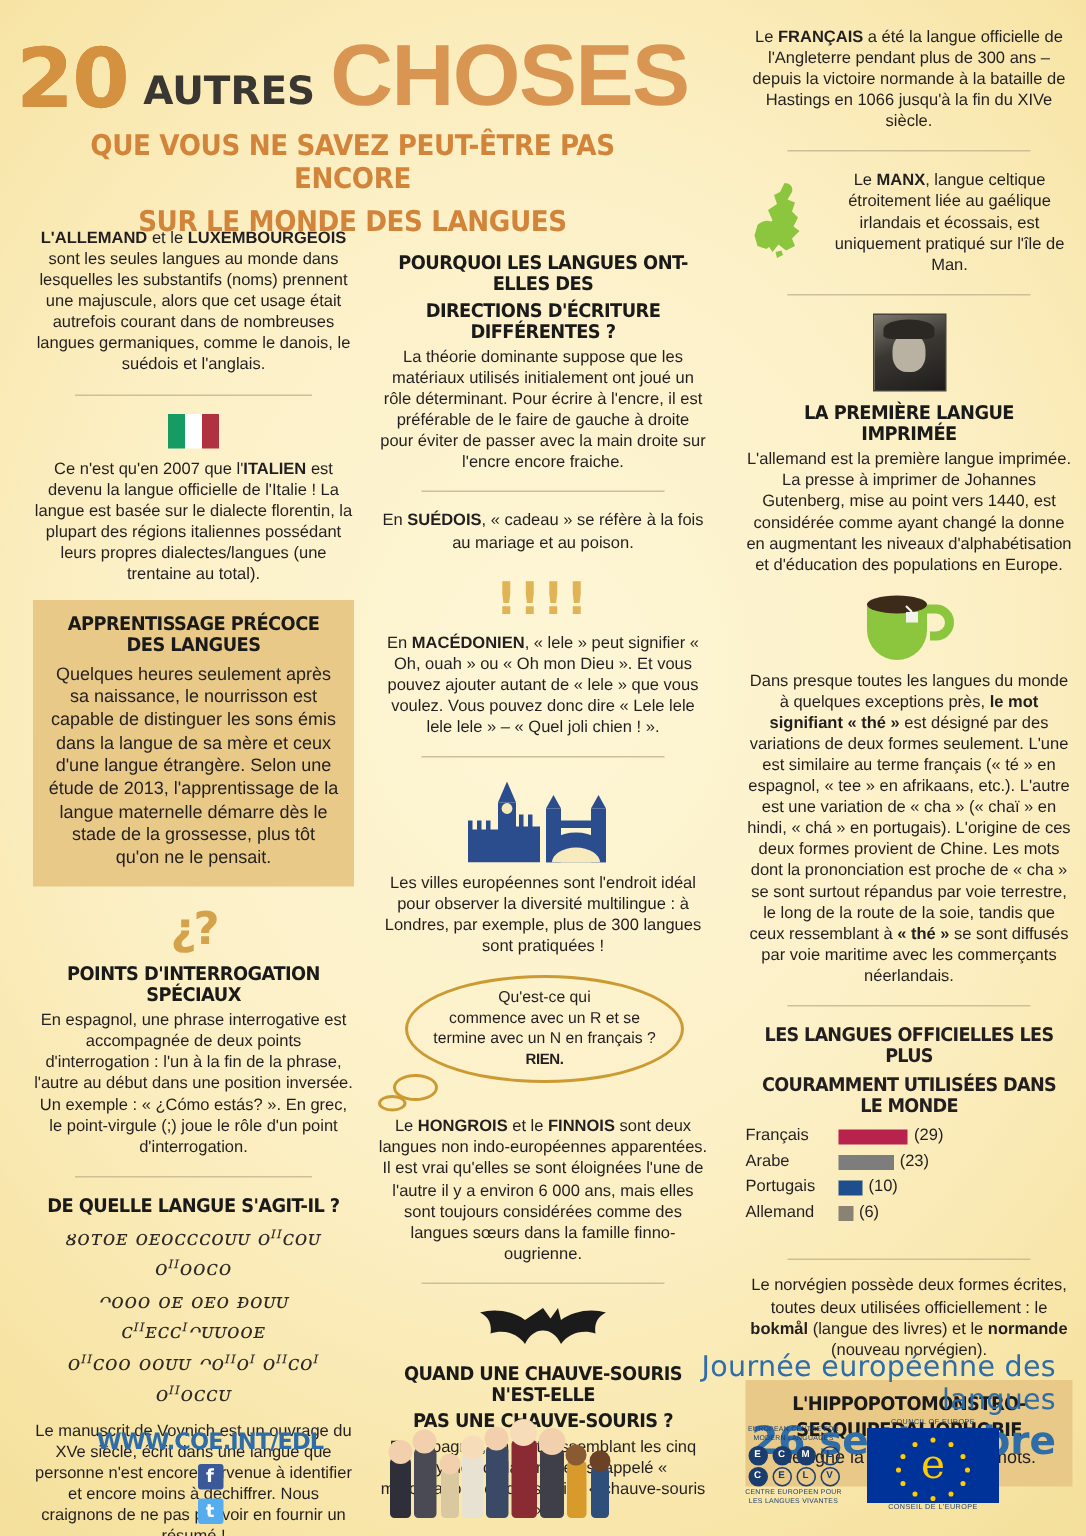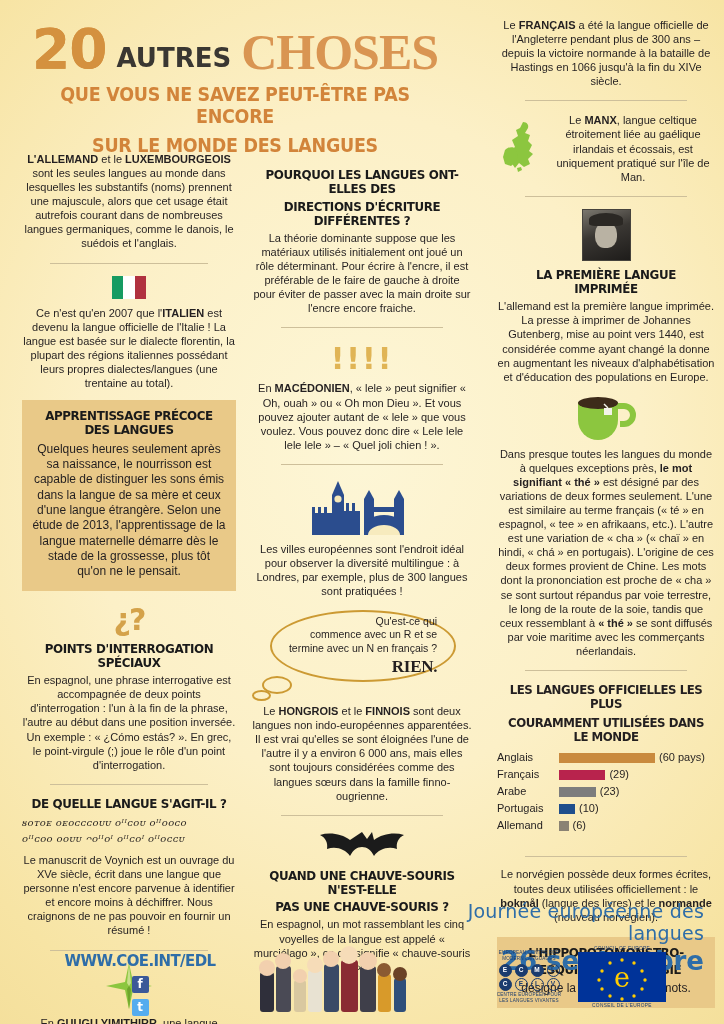--- a/index.html
+++ b/index.html
@@ -24,21 +24,21 @@
     font-family:"DejaVu Sans", sans-serif;font-weight:bold;font-size:55px;
     color:#d4913f;letter-spacing:-1px;
     -webkit-text-stroke:0px;
     text-shadow:0 0 0 #d4913f;
   }
   .t-autres{
     font-family:"DejaVu Sans", sans-serif;font-weight:bold;font-size:26px;
     color:#3a3732;letter-spacing:0px;padding-bottom:6px;
   }
   .t-choses{
-    font-family:Liberation Serif, serif;font-weight:bold;font-size:50px;
+    font-family:Liberation Sans, sans-serif;font-weight:bold;font-size:58px;
     color:#d99552;letter-spacing:-1px;
   }
   .t-sub{
     margin-top:6px;
     font-family:"DejaVu Sans", sans-serif;font-weight:bold;
     font-size:19px;line-height:1.18;color:#d2843a;
     letter-spacing:-0.3px;
     transform:scaleX(0.92);
   }
 
@@ -79,21 +79,21 @@
     color:#d4a24a;line-height:1;letter-spacing:-2px;
   }
 
   .bangs{
     font-family:"DejaVu Sans", sans-serif;font-weight:bold;font-size:30px;
     color:#e0b455;line-height:1;letter-spacing:2px;
   }
 
   .voynich{
     font-family:"DejaVu Serif", serif;font-style:italic;
-    font-size:10px;line-height:1.45;color:#2f2a26;
+    font-size:14px;line-height:1.45;color:#2f2a26;text-align:center;
     margin:5px 0 7px 0;letter-spacing:0.4px;
   }
 
   .star{margin:4px auto;display:block;}
 
   .cup{display:block;margin:0 auto;}
 
   .portrait{
     width:47px;height:50px;display:inline-block;
     background:
@@ -113,23 +113,23 @@
   }
 
   
   .bubble-wrap{position:relative;margin:12px 0 2px 0;height:92px;}
   .bubble{
     position:absolute;left:18px;top:0;width:186px;height:72px;
     border:2.5px solid #cc9a33;border-radius:50%;
     display:flex;align-items:center;justify-content:center;
     box-sizing:border-box;
   }
-  .bubble-txt{font-size:10.5px;line-height:1.3;text-align:right;padding:0 12px;}
+  .bubble-txt{font-size:10.5px;line-height:1.3;text-align:center;padding:0 12px;}
   .bubble-txt .rien{
-    font-family:Liberation Serif, serif;font-weight:bold;font-size:17px;
+    font-family:Liberation Sans, sans-serif;font-weight:bold;font-size:10px;
     letter-spacing:-0.3px;
   }
   .bub-s1{position:absolute;left:10px;top:66px;width:30px;height:18px;
     border:2.5px solid #cc9a33;border-radius:50%;box-sizing:border-box;}
   .bub-s2{position:absolute;left:0px;top:80px;width:19px;height:11px;
     border:2.5px solid #cc9a33;border-radius:50%;box-sizing:border-box;}
 
   
   .chart{margin-top:6px;}
   .chart .c-title{
@@ -226,20 +226,21 @@
       <span class="qmark">¿?</span>
     </div>
 
     <div class="hd">POINTS D'INTERROGATION SPÉCIAUX</div>
     <div class="blk">En espagnol, une phrase interrogative est accompagnée de deux points d'interrogation : l'un à la fin de la phrase, l'autre au début dans une position inversée. Un exemple : « ¿Cómo estás? ». En grec, le point-virgule (;) joue le rôle d'un point d'interrogation.</div>
 
     <div class="sep"></div>
 
     <div class="hd">DE QUELLE LANGUE S'AGIT-IL ?</div>
     <div class="voynich">ᴕᴏᴛᴏᴇ ᴏᴇᴏᴄᴄᴄᴏᴜᴜ ᴏᴵᴵᴄᴏᴜ ᴏᴵᴵᴏᴏᴄᴏ</div>
+    <div class="voynich" style="margin-top:-6px">ᴖᴏᴏᴏ ᴏᴇ ᴏᴇᴏ ᴆᴏᴜᴜ ᴄᴵᴵᴇᴄᴄᴵᴖᴜᴜᴏᴏᴇ</div>
     <div class="voynich" style="margin-top:-6px">ᴏᴵᴵᴄᴏᴏ ᴏᴏᴜᴜ ᴖᴏᴵᴵᴏᴵ ᴏᴵᴵᴄᴏᴵ ᴏᴵᴵᴏᴄᴄᴜ</div>
     <div class="blk">Le manuscrit de Voynich est un ouvrage du XVe siècle, écrit dans une langue que personne n'est encore parvenue à identifier et encore moins à déchiffrer. Nous craignons de ne pas pouvoir en fournir un résumé !</div>
 
     <div class="sep"></div>
 
     <div class="icon-center">
       <svg class="star" width="46" height="46" viewBox="0 0 46 46" aria-hidden="true">
         <polygon points="23,0 27,19 46,23 27,27 23,46 19,27 0,23 19,19" fill="#8cc63f"></polygon>
         <polygon points="23,0 25,20 23,23 21,20" fill="#c8df8c"></polygon>
         <polygon points="23,46 25,26 23,23 21,26" fill="#6fa52c"></polygon>
@@ -250,20 +251,21 @@
   </div>
 
   <div class="col col-mid">
 
     <div class="hd">POURQUOI LES LANGUES ONT-ELLES DES</div>
     <div class="hd">DIRECTIONS D'ÉCRITURE DIFFÉRENTES ?</div>
     <div class="blk">La théorie dominante suppose que les matériaux utilisés initialement ont joué un rôle déterminant. Pour écrire à l'encre, il est préférable de le faire de gauche à droite pour éviter de passer avec la main droite sur l'encre encore fraiche.</div>
 
     <div class="sep"></div>
 
+    <div class="blk">En <b>SUÉDOIS</b>, « cadeau » se réfère à la fois au mariage et au poison.</div>
 
     <div class="icon-center" style="margin-top:16px;">
       <span class="bangs">!!!!</span>
     </div>
 
     <div class="blk">En <b>MACÉDONIEN</b>, « lele » peut signifier « Oh, ouah » ou « Oh mon Dieu ». Et vous pouvez ajouter autant de « lele » que vous voulez. Vous pouvez donc dire « Lele lele lele lele » – « Quel joli chien ! ».</div>
 
     <div class="sep"></div>
 
     <div class="icon-center">
@@ -357,25 +359,20 @@
     </div>
 
     <div class="blk">Dans presque toutes les langues du monde à quelques exceptions près, <b>le mot signifiant</b> <b>« thé »</b> est désigné par des variations de deux formes seulement. L'une est similaire au terme français (« té » en espagnol, « tee » en afrikaans, etc.). L'autre est une variation de « cha » (« chaï » en hindi, « chá » en portugais). L'origine de ces deux formes provient de Chine. Les mots dont la prononciation est proche de « cha » se sont surtout répandus par voie terrestre, le long de la route de la soie, tandis que ceux ressemblant à <b>« thé »</b> se sont diffusés par voie maritime avec les commerçants néerlandais.</div>
 
     <div class="sep"></div>
 
     <div class="chart">
       <div class="c-title">LES LANGUES OFFICIELLES LES PLUS</div>
       <div class="c-title" style="margin-top:-2px">COURAMMENT UTILISÉES DANS LE MONDE</div>
       <div id="chart-rows">
-          <div class="c-row">
-            <div class="c-lab">Anglais</div>
-            <div class="c-bar" style="width: 96px; background: rgb(201, 138, 62);"></div>
-            <div class="c-val">(60 pays)</div>
-          </div>
           <div class="c-row">
             <div class="c-lab">Français</div>
             <div class="c-bar" style="width: 46.4px; background: rgb(184, 35, 77);"></div>
             <div class="c-val">(29)</div>
           </div>
           <div class="c-row">
             <div class="c-lab">Arabe</div>
             <div class="c-bar" style="width: 36.8px; background: rgb(125, 125, 125);"></div>
             <div class="c-val">(23)</div>
           </div>

